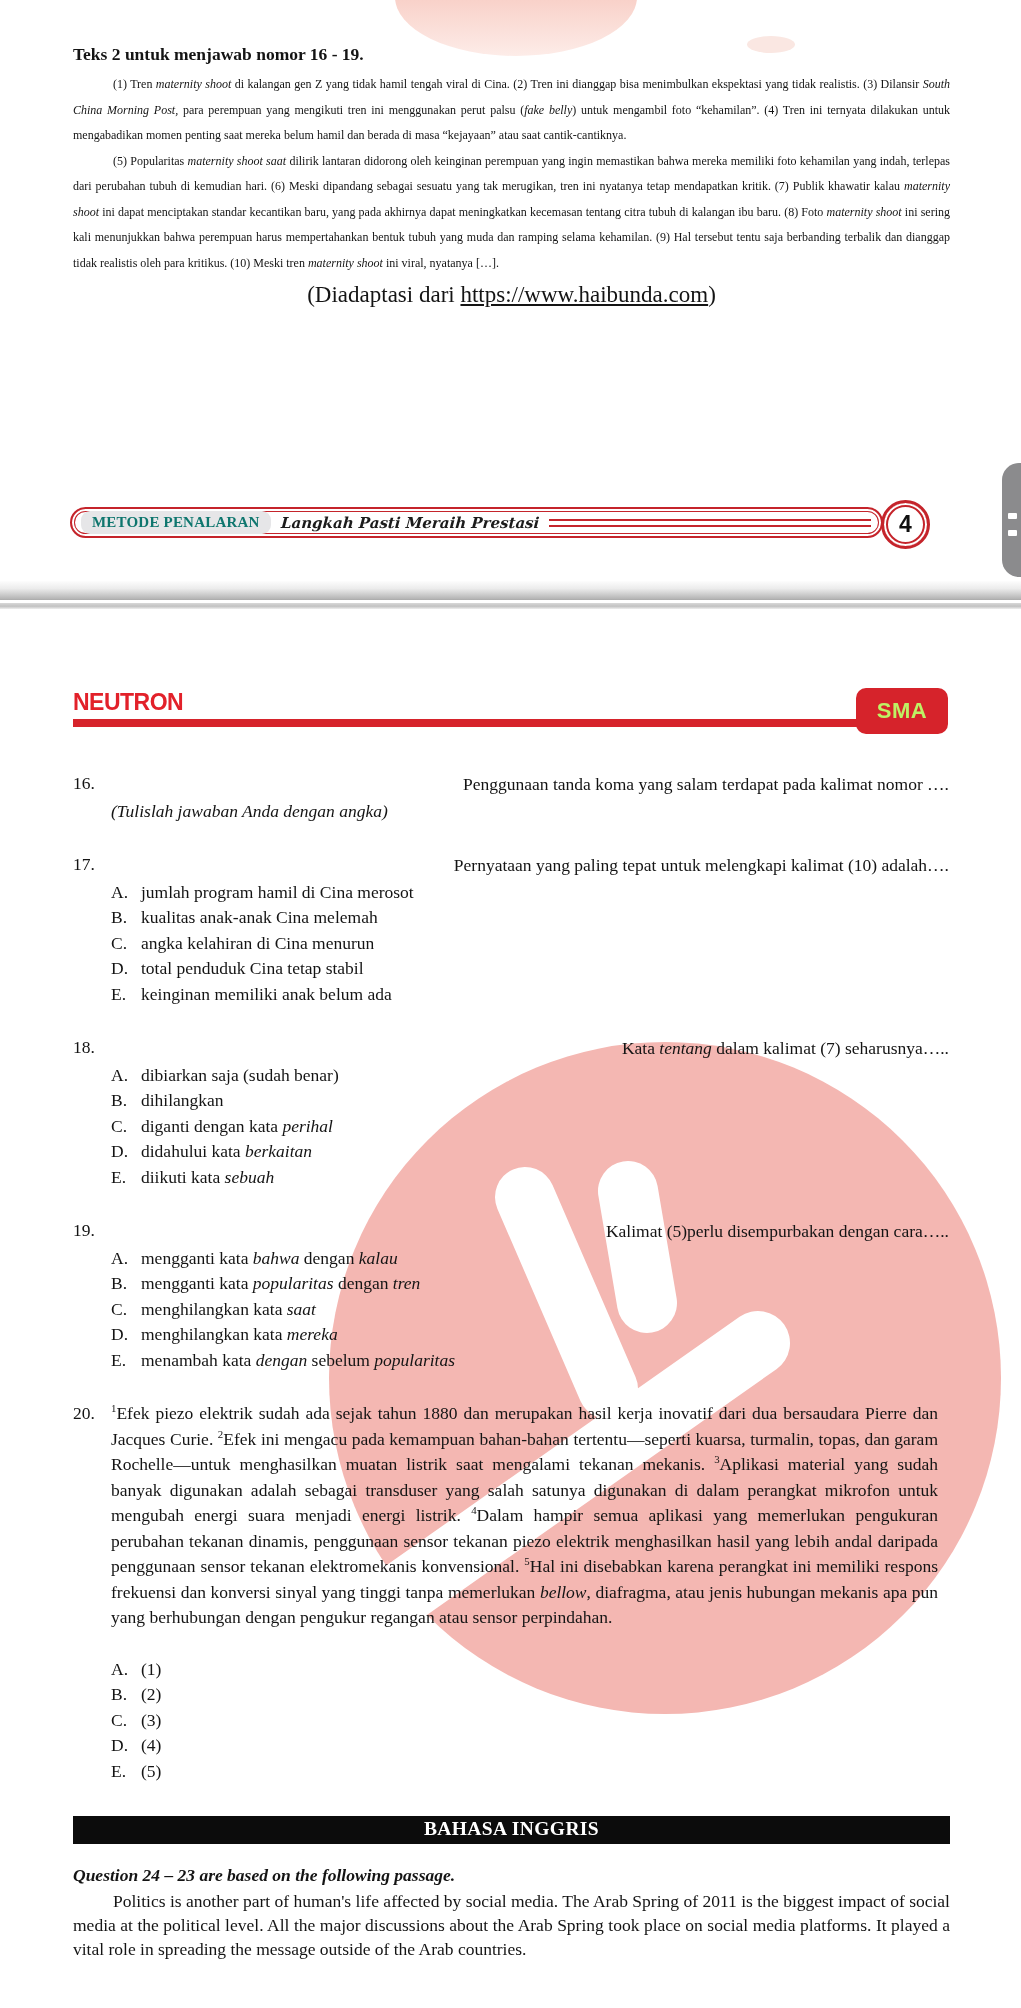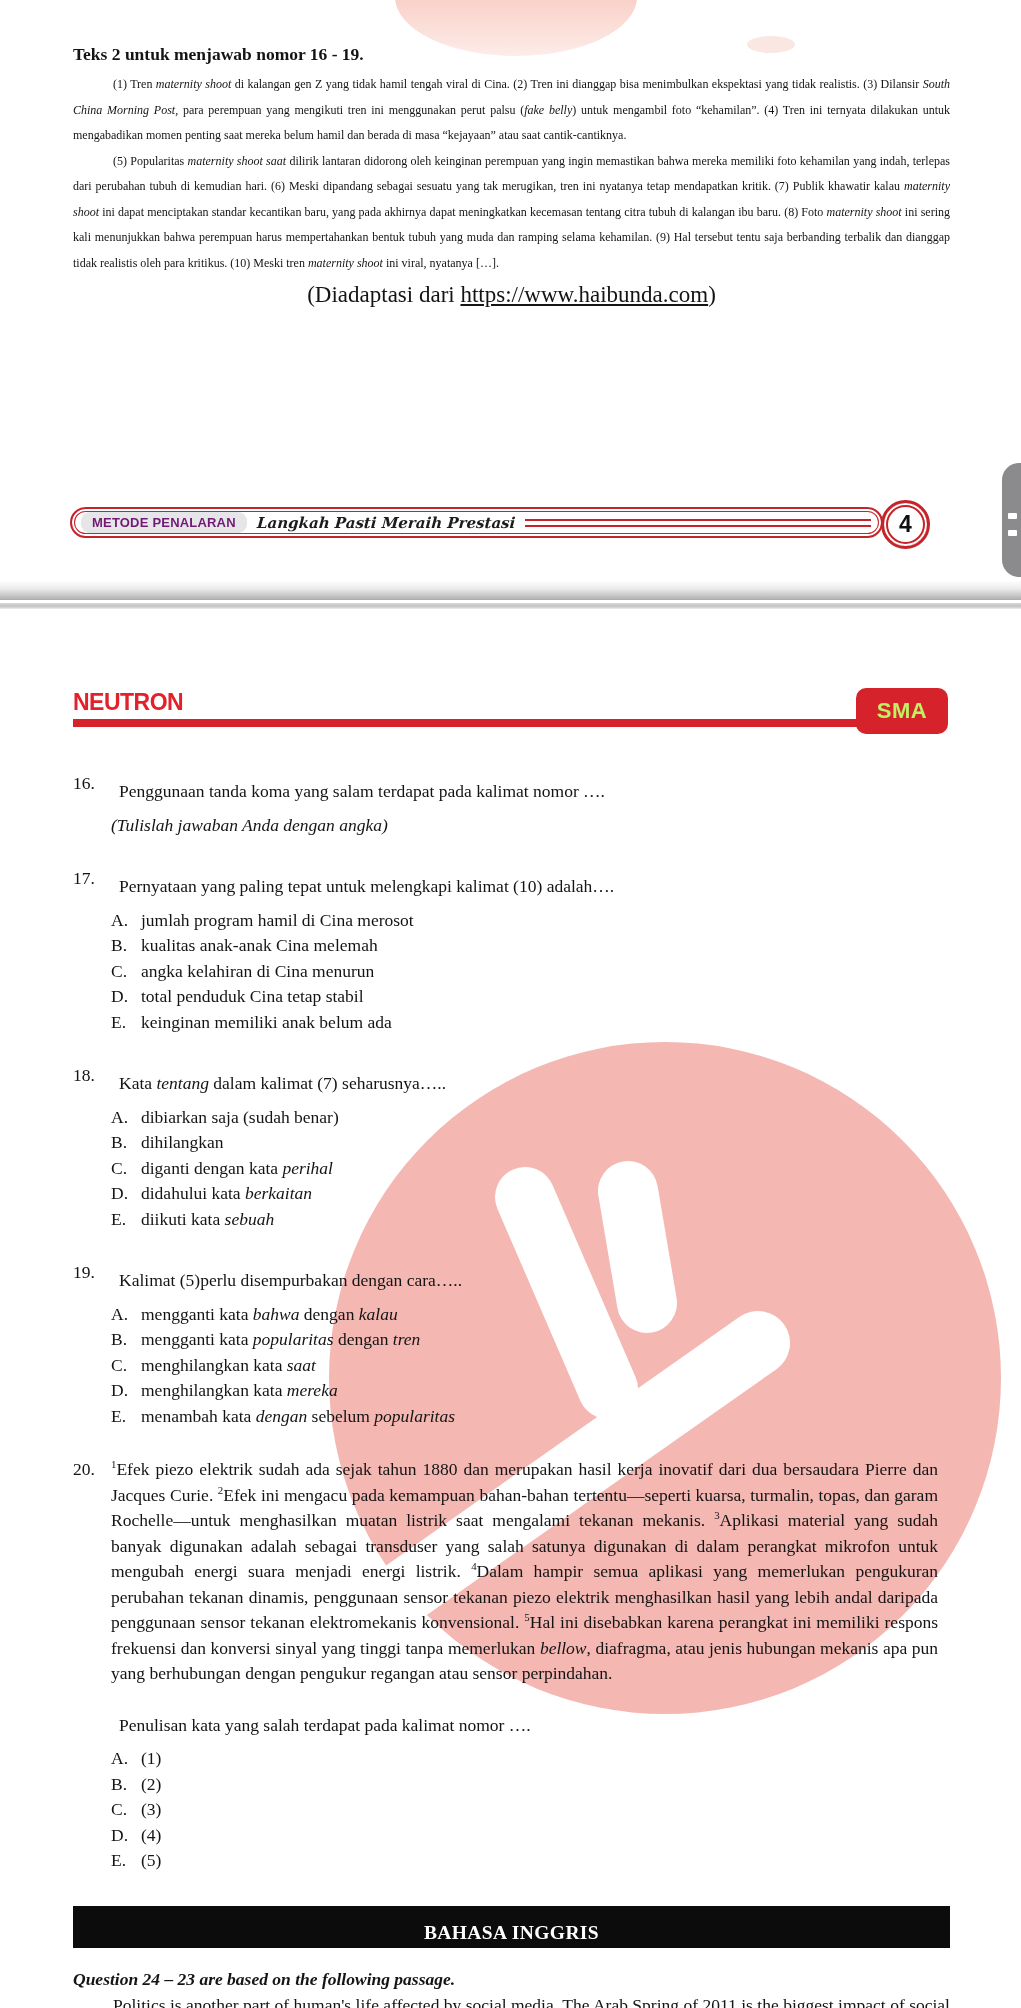--- a/index.html
+++ b/index.html
@@ -43,23 +43,23 @@
   
   .footer-ribbon{
     position:absolute;left:70px;top:507px;width:813px;height:31px;
     box-sizing:border-box;border-radius:17px;
     border:2px solid var(--accent-red,#c5242b);
     box-shadow:inset 0 0 0 2px #fff, inset 0 0 0 3px var(--accent-red,#c5242b);
     background:#fff;display:flex;align-items:center;
     padding:0 10px 0 9px;z-index:2;
   }
   .ribbon-chip{
-    background:#e6e6e8;color:#701a75;border-radius:9px;
-    font-family:Liberation Sans, sans-serif;
-    font-weight:bold;font-size:13px;letter-spacing:.2px;
+    background:#e6e6e8;color:#0f766e;border-radius:9px;
+    font-family:Liberation Serif, serif;
+    font-weight:bold;font-size:15px;letter-spacing:.2px;
     padding:3px 11px;white-space:nowrap;
   }
   .ribbon-tagline{
     font-family:"DejaVu Serif","Liberation Serif",serif;
     font-style:italic;font-weight:600;font-size:15px;color:#1c1c1c;
     margin-left:10px;white-space:nowrap;transform:skewX(-4deg);
   }
   .ribbon-leader{
     flex:1;height:8px;box-sizing:border-box;margin:0 0 0 10px;
     border-top:2px solid var(--accent-red,#c5242b);
@@ -112,29 +112,29 @@
     position:absolute;right:2px;bottom:-7px;height:46px;min-width:92px;
     box-sizing:border-box;background:var(--badge-red,#d6232b);
     border-radius:10px;display:flex;align-items:center;justify-content:center;
     color:#bef264;font-family:"Liberation Sans","DejaVu Sans",sans-serif;
     font-weight:bold;font-size:22px;letter-spacing:.5px;
   }
   .q{display:flex;margin:0 0 28px 0;font-size:17.5px;line-height:25.5px;}
   .q-num{width:38px;flex:none;}
   .q-body{flex:1;}
   .q-passage{margin:0 12px 26px 0;text-align:justify;}
-  .q-prompt{margin:8px;}
+  .q-prompt{margin:1px;text-align:right;}
   .q-note{margin:0;font-style:italic;}
   .opt{display:flex;}
   .opt-letter{width:30px;flex:none;}
   .opt-text{flex:1;}
   .section-bar{
     background:var(--section-bar-black,#0c0c0c);color:#fff;
     text-align:center;font-weight:bold;font-size:19.5px;letter-spacing:.4px;
-    padding:16px 0 4px 0;margin:32px 0 18px 0;
+    padding:2px 0 4px 0;margin:32px 0 18px 0;
   }
   .english-heading{
     margin:0 0 1px 0;font-size:17.5px;line-height:26px;
     font-weight:bold;font-style:italic;
   }
   .english-para{
     margin:0;font-size:17.5px;line-height:24px;
     text-align:justify;text-indent:40px;
   }
 </style>
@@ -278,21 +278,20 @@
                 <span class="opt-letter">E.</span>
                 <span class="opt-text"><span>menambah kata </span><span class="it">dengan</span><span> sebelum </span><span class="it">popularitas</span></span>
               </div>
             </div>
   </div>
 
   <div class="q">
     <div class="q-num">20.</div>
     <div class="q-body">
               <p class="q-passage"><sup>1</sup><span>Efek piezo elektrik sudah ada sejak tahun 1880 dan merupakan hasil kerja inovatif dari dua bersaudara Pierre dan Jacques Curie. </span><sup>2</sup><span>Efek ini mengacu pada kemampuan bahan-bahan tertentu—seperti kuarsa, turmalin, topas, dan garam Rochelle—untuk menghasilkan muatan listrik saat mengalami tekanan mekanis. </span><sup>3</sup><span>Aplikasi material yang sudah banyak digunakan adalah sebagai transduser yang salah satunya digunakan di dalam perangkat mikrofon untuk mengubah energi suara menjadi energi listrik. </span><sup>4</sup><span>Dalam hampir semua aplikasi yang memerlukan pengukuran perubahan tekanan dinamis, penggunaan sensor tekanan piezo elektrik menghasilkan hasil yang lebih andal daripada penggunaan sensor tekanan elektromekanis konvensional. </span><sup>5</sup><span>Hal ini disebabkan karena perangkat ini memiliki respons frekuensi dan konversi sinyal yang tinggi tanpa memerlukan </span><span class="it">bellow</span><span>, diafragma, atau jenis hubungan mekanis apa pun yang berhubungan dengan pengukur regangan atau sensor perpindahan.</span></p>
-              <p class="q-prompt"><span>Penulisan kata yang salah terdapat pada kalimat nomor ….</span></p>
               <div class="opt">
                 <span class="opt-letter">A.</span>
                 <span class="opt-text"><span>(1)</span></span>
               </div>
               <div class="opt">
                 <span class="opt-letter">B.</span>
                 <span class="opt-text"><span>(2)</span></span>
               </div>
               <div class="opt">
                 <span class="opt-letter">C.</span>

